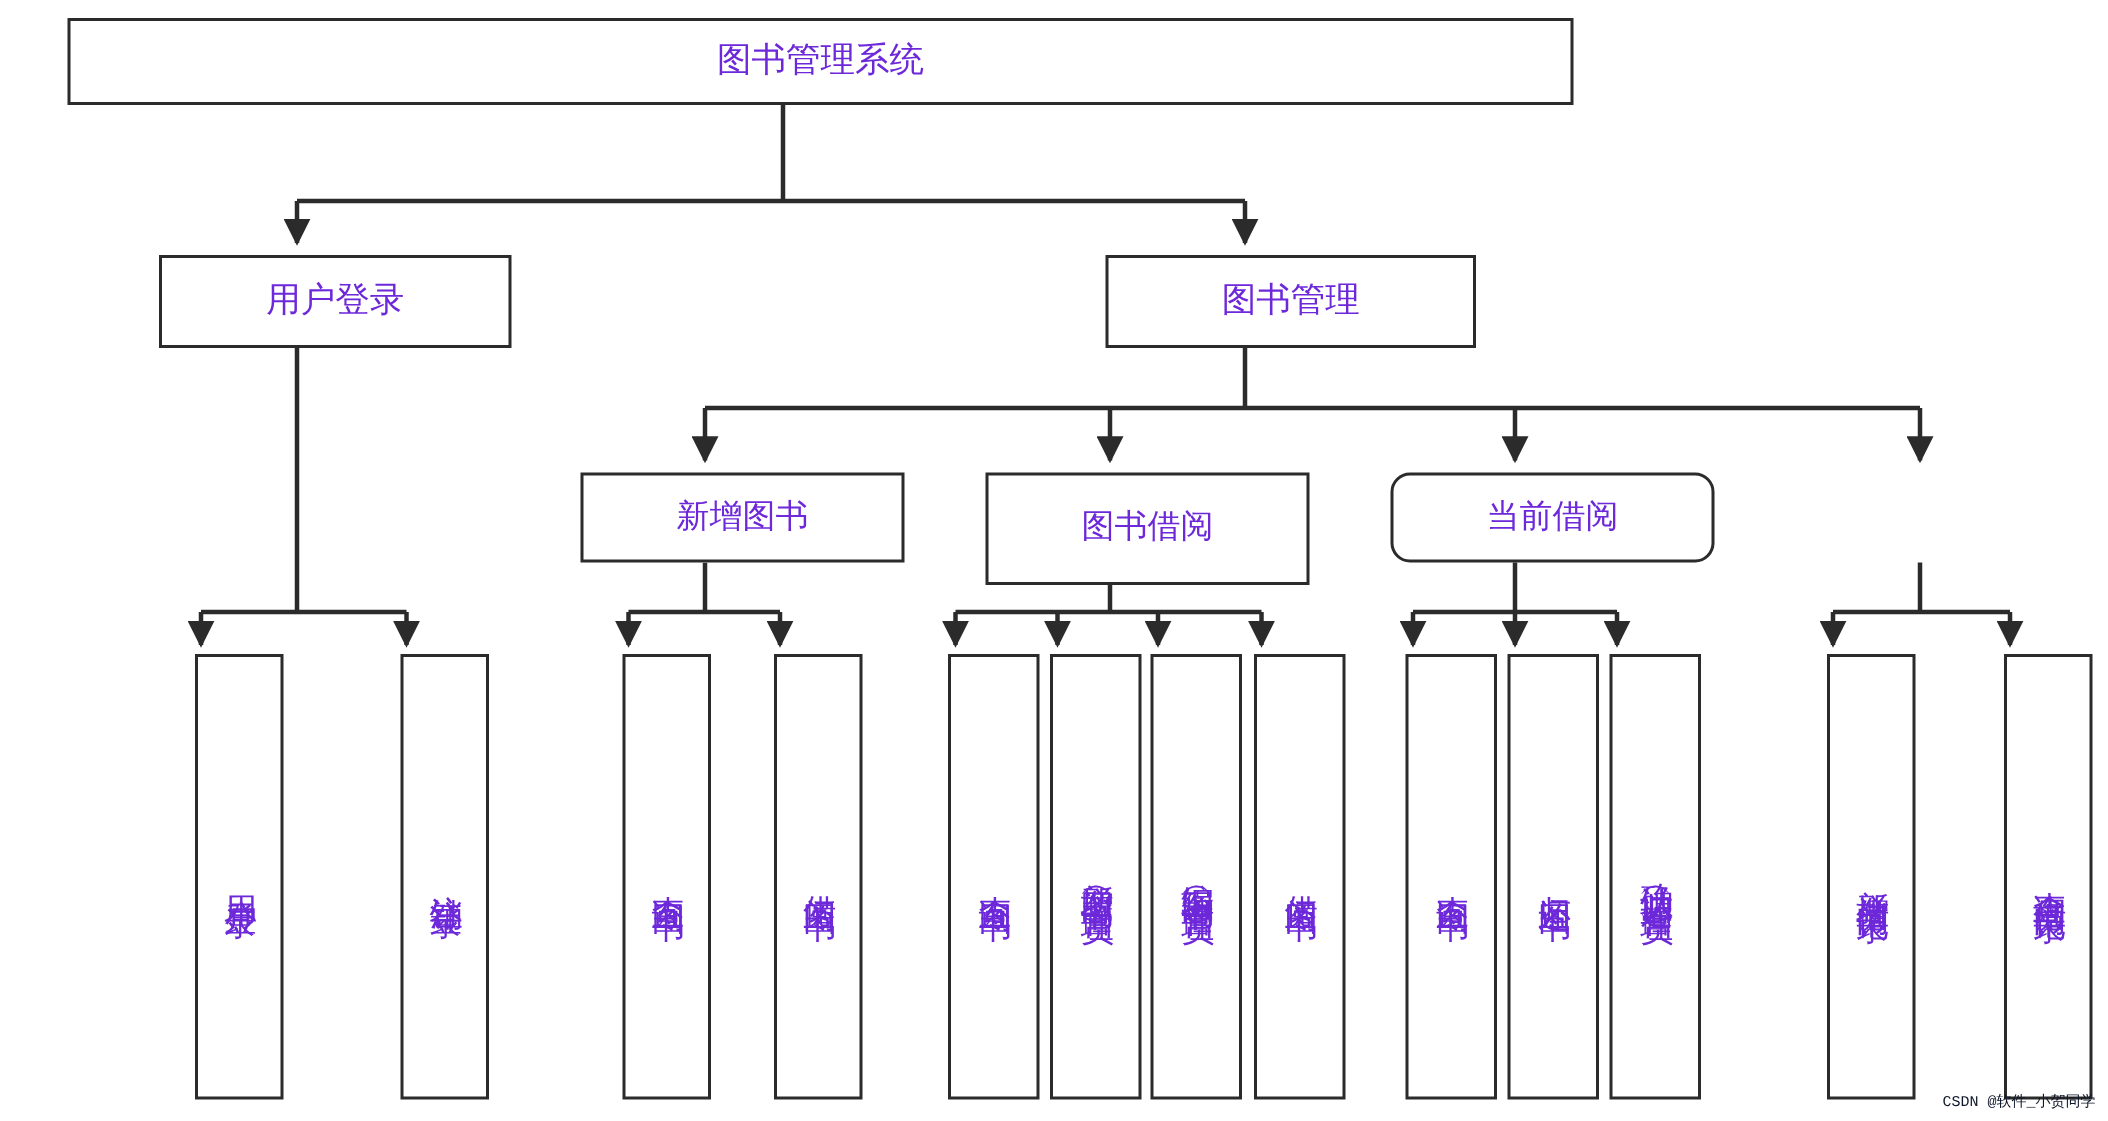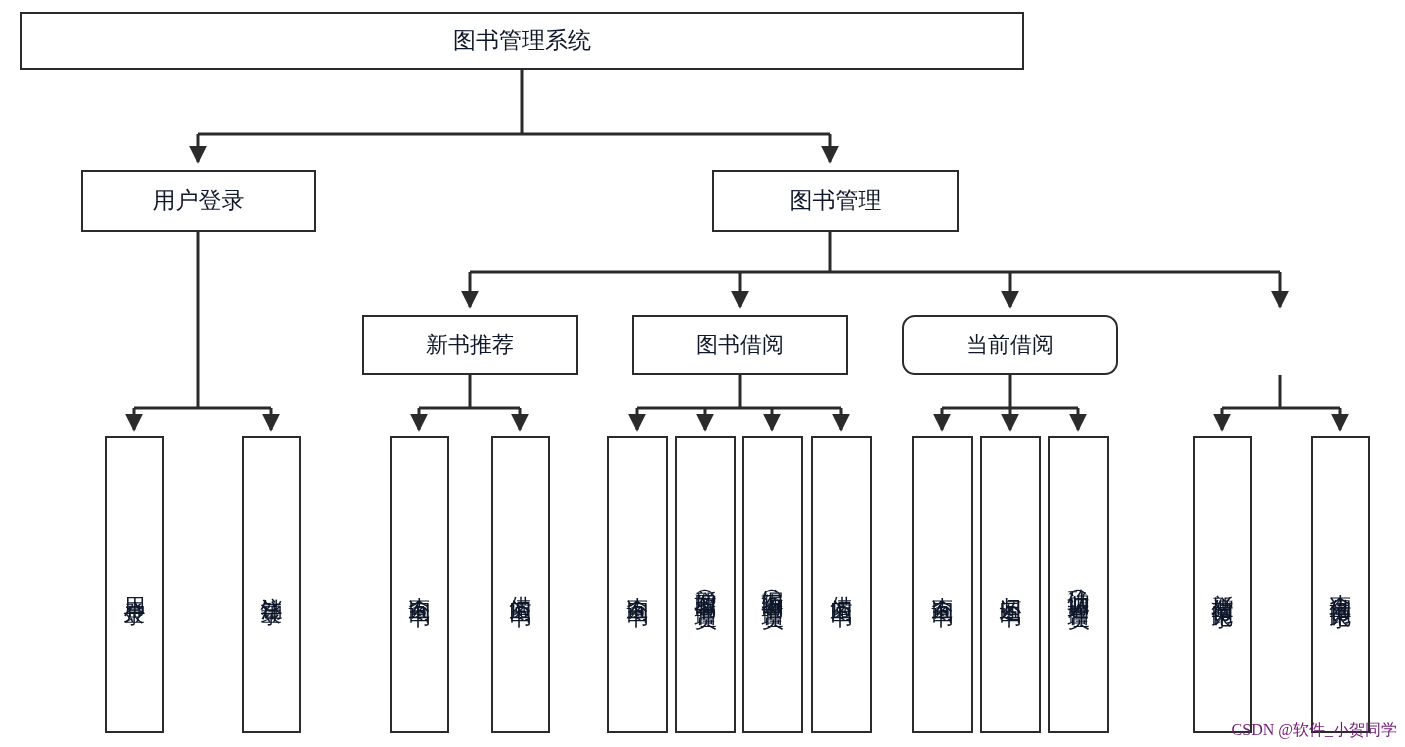--- a/index.html
+++ b/index.html
@@ -25,22 +25,23 @@
     height: 747px;
   }
   .node {
     position: absolute;
     box-sizing: border-box;
     background: #ffffff;
     border: 2px solid #2b2b2b;
     display: flex;
     align-items: center;
     justify-content: center;
-    color: #0f172a;
+    color: #6d28d9;
     z-index: 2;
+    margin-left: 25px;
   }
   .node-label {
     display: block;
     text-align: center;
     line-height: 1.12;
     white-space: nowrap;
   }
   .node.root .node-label { font-size: 23px; }
   .node.level2 .node-label { font-size: 23px; }
   .node.level3 .node-label { font-size: 22px; }
@@ -53,25 +54,25 @@
     writing-mode: vertical-rl;
     text-orientation: upright;
     font-size: 22px;
     letter-spacing: 3px;
     line-height: 1;
   }
   #watermark {
     position: absolute;
     right: 8px;
     bottom: 6px;
-    font-size: 16px;
-    color: #701a75;
+    font-size: 10px;
+    color: #0f172a;
     z-index: 5;
     white-space: nowrap;
-    font-family: Liberation Serif, serif;
+    font-family: Liberation Mono, monospace;
   }
 </style>
 </head>
 <body>
 
 <div id="canvas">
 
   <svg id="edges" viewBox="0 0 1405 747" xmlns="http://www.w3.org/2000/svg">
     <defs>
       <marker id="arrow" viewBox="0 0 10 10" refX="9" refY="5" markerWidth="6" markerHeight="6" orient="auto-start-reverse">
@@ -127,23 +128,23 @@
   </div>
 
   <div class="node level2" style="left:81px; top:170px; width:235px; height:62px;">
     <span class="node-label">用户登录</span>
   </div>
   <div class="node level2" style="left:712px; top:170px; width:247px; height:62px;">
     <span class="node-label">图书管理</span>
   </div>
 
   <div class="node level3" style="left:362px; top:315px; width:216px; height:60px;">
-    <span class="node-label">新书推荐</span>
+    <span class="node-label">新增图书</span>
   </div>
-  <div class="node level3" style="left:632px; top:315px; width:216px; height:60px;align-items:center;">
+  <div class="node level3" style="left:632px; top:315px; width:216px; height:75px;align-items:center;">
     <span class="node-label">图书借阅</span>
   </div>
   <div class="node level3" style="left:902px; top:315px; width:216px; height:60px;border-radius:13px;">
     <span class="node-label">当前借阅</span>
   </div>
 
   <div class="node leaf" style="left:105px; top:436px; width:59px; height:297px;">
     <span class="node-label">用户登录</span>
   </div>
   <div class="node leaf" style="left:242px; top:436px; width:59px; height:297px;">

